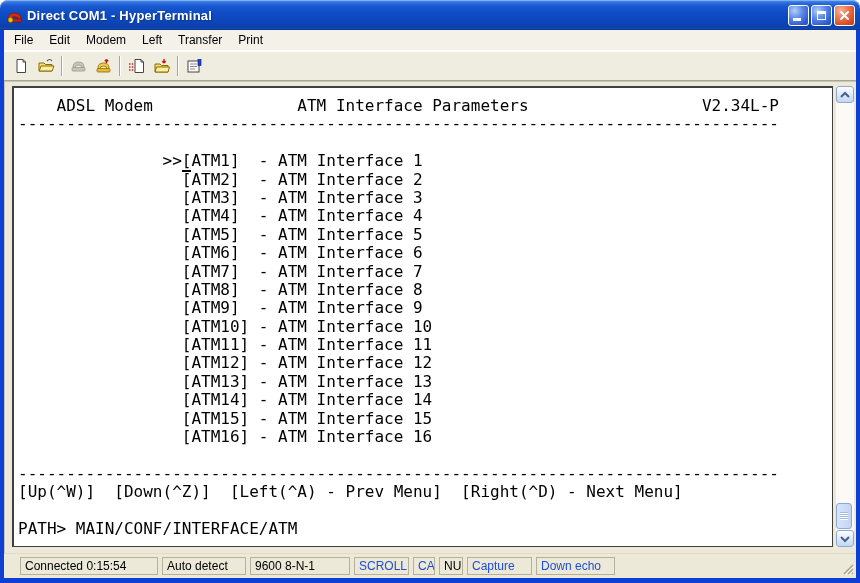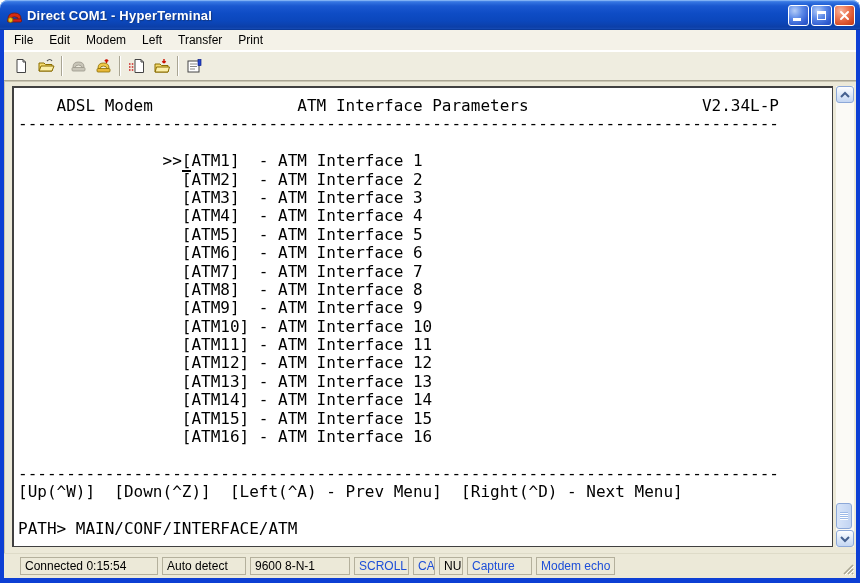--- a/index.html
+++ b/index.html
@@ -181,21 +181,21 @@
     </div>
 
     <div class="statusbar">
       <div class="sb-panel p0">Connected 0:15:54</div>
       <div class="sb-panel p1">Auto detect</div>
       <div class="sb-panel p2">9600 8-N-1</div>
       <div class="sb-panel p3 disabled">SCROLL</div>
       <div class="sb-panel p4 disabled">CAPS</div>
       <div class="sb-panel p5">NUM</div>
       <div class="sb-panel p6 disabled">Capture</div>
-      <div class="sb-panel p7 disabled">Modem echo</div>
+      <div class="sb-panel p7 disabled">Down echo</div>
       <svg class="grip" viewBox="0 0 15 15">
         <g stroke="#A9A593" stroke-width="1.6">
             <path d="M13 4 L4 13"></path>
             <path d="M13 8 L8 13"></path>
             <path d="M13 12 L12 13"></path>
           </g>
         <g stroke="#FFFFFF" stroke-width="1">
             <path d="M14 5 L5 14"></path>
             <path d="M14 9 L9 14"></path>
             <path d="M14 13 L13 14"></path>

